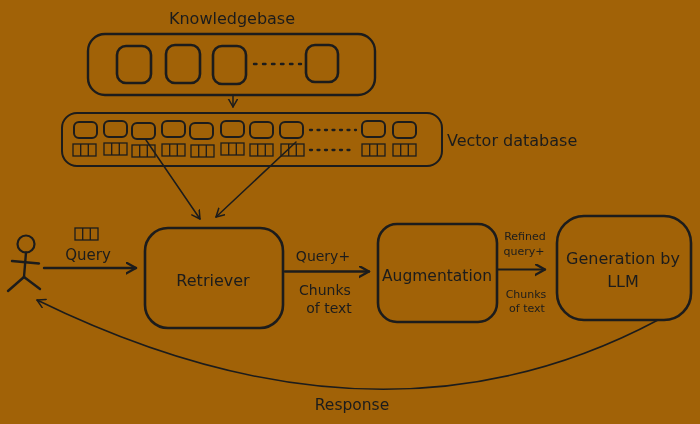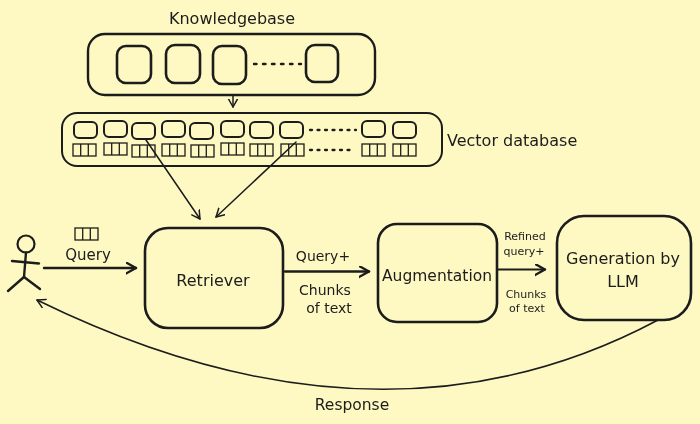--- a/index.html
+++ b/index.html
@@ -4,21 +4,21 @@
 <style>
   html, body {
     margin: 0;
     padding: 0;
     background: #ffffff;
   }
   .canvas {
     position: relative;
     width: 700px;
     height: 424px;
-    background: #fef9c3;
+    background: #a16207;
     overflow: hidden;
   }
   svg text {
     font-family: "DejaVu Sans", "Liberation Sans", sans-serif;
     fill: #1c1c1c;
   }
   .t16  { font-size: 16px; }
   .t15  { font-size: 15px; }
   .t155 { font-size: 15.5px; }
   .t14  { font-size: 14px; }

